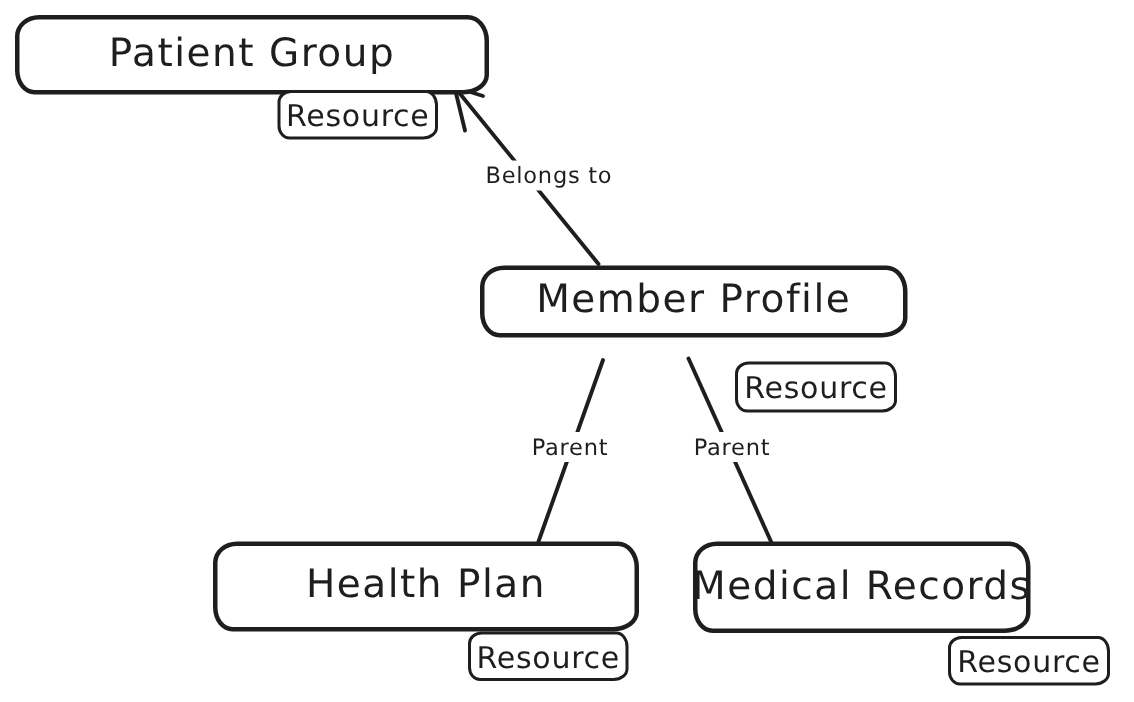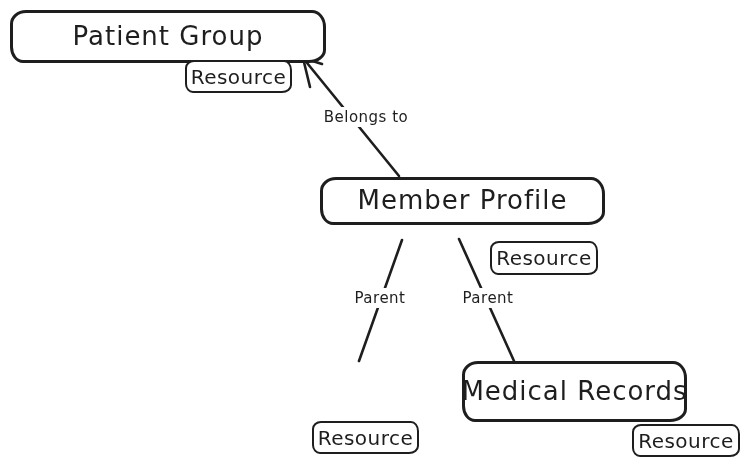--- a/index.html
+++ b/index.html
@@ -110,20 +110,23 @@
   <div class="node" id="node-patient-group">
     <span class="node-label">Patient Group</span>
   </div>
   <div class="badge" id="badge-patient-group">Resource</div>
 
   <div class="node" id="node-member-profile">
     <span class="node-label">Member Profile</span>
   </div>
   <div class="badge" id="badge-member-profile">Resource</div>
 
+  <div class="node" id="node-health-plan">
+    <span class="node-label">Health Plan</span>
+  </div>
   <div class="badge" id="badge-health-plan">Resource</div>
 
   <div class="node" id="node-medical-records">
     <span class="node-label">Medical Records</span>
   </div>
   <div class="badge" id="badge-medical-records">Resource</div>
 
 </div>
 
 </body></html>

